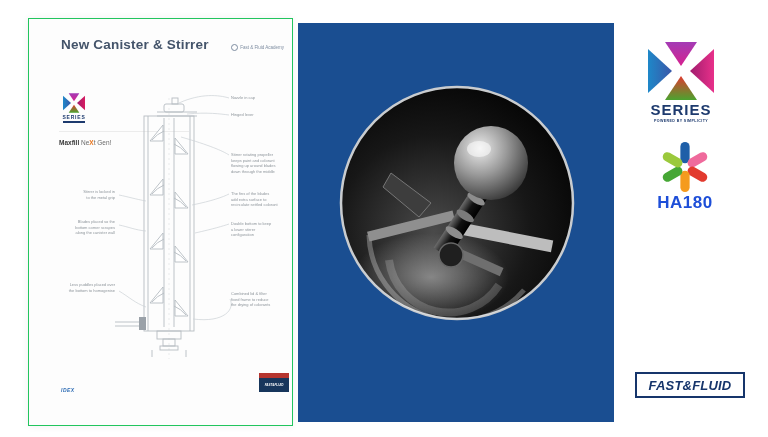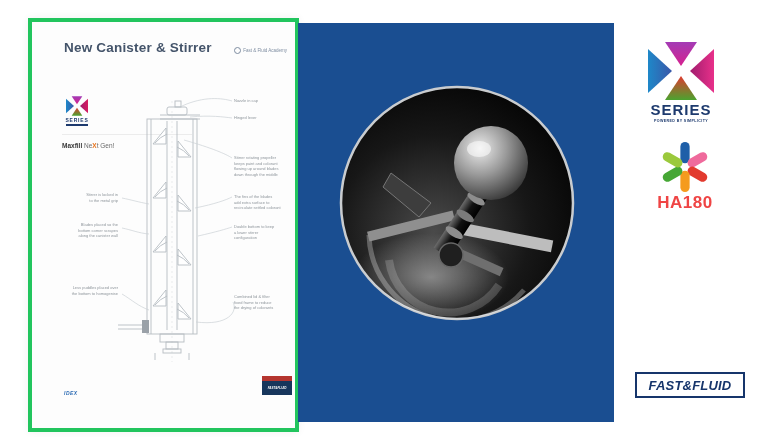--- a/index.html
+++ b/index.html
@@ -1,21 +1,21 @@
 <!DOCTYPE html>
 <html><head>
 <meta charset="utf-8">
 <style>
   html,body{margin:0;padding:0;background:#ffffff;}
   .stage{position:relative;width:768px;height:437px;background:#ffffff;overflow:hidden;
          font-family:"Liberation Sans", sans-serif;}
 
   
   .doc{position:absolute;left:28px;top:18px;width:263px;height:406px;background:#fdfdfd;
-       border:4px solid #22c55e;box-shadow:0 0 8px rgba(0,0,0,.06);}
+       border:1px solid #22c55e;box-shadow:0 0 8px rgba(0,0,0,.06);}
   .doc-title{position:absolute;left:32px;top:18px;font-size:13.5px;font-weight:700;
              color:#44546a;letter-spacing:.2px;}
   .academy{position:absolute;right:8px;top:25px;display:flex;align-items:center;gap:2px;
            color:#7d8ca0;font-size:4.5px;}
   .academy-ic{width:5px;height:5px;border:1px solid #7d8ca0;border-radius:50%;}
   .mini-logo{position:absolute;left:30px;top:74px;width:30px;text-align:center;}
   .mini-logo svg{display:block;margin:0 auto;}
   .mini-series{font-size:5px;font-weight:800;color:#1d3a6e;letter-spacing:.8px;margin-top:1px;}
   .mini-bar{width:22px;height:2px;background:#1d3a6e;margin:1px auto 0;}
   .doc-divider{position:absolute;left:30px;top:112px;width:130px;height:1px;background:#ececec;}
@@ -36,21 +36,21 @@
 
   
   .photo-panel{position:absolute;left:298px;top:23px;width:316px;height:399px;background:#1a4e91;}
   .photo-circle{position:absolute;left:41px;top:62px;width:236px;height:236px;}
 
   
   .xseries{position:absolute;left:648px;top:42px;width:66px;text-align:center;}
   .xseries-name{font-size:15px;font-weight:800;color:#1d3a6e;letter-spacing:1px;margin-top:1px;}
   .xseries-tag{font-size:3.6px;font-weight:700;color:#1d3a6e;letter-spacing:.4px;margin-top:1px;}
   .ha180{position:absolute;left:655px;top:142px;width:60px;text-align:center;}
-  .ha180-label{font-size:17px;font-weight:800;color:#ef4444;letter-spacing:.5px;margin-top:1px;}
+  .ha180-label{font-size:17px;font-weight:800;color:#1d4ed8;letter-spacing:.5px;margin-top:1px;}
   .fastfluid{position:absolute;left:635px;top:372px;width:110px;height:26px;border:2px solid #16356b;
              display:flex;align-items:center;justify-content:center;background:#ffffff;box-sizing:border-box;}
   .fastfluid span{font-size:13px;font-weight:900;font-style:italic;color:#16356b;letter-spacing:.2px;}
 </style>
 </head>
 <body>
 
 <div class="stage">
 
   <div class="doc">

